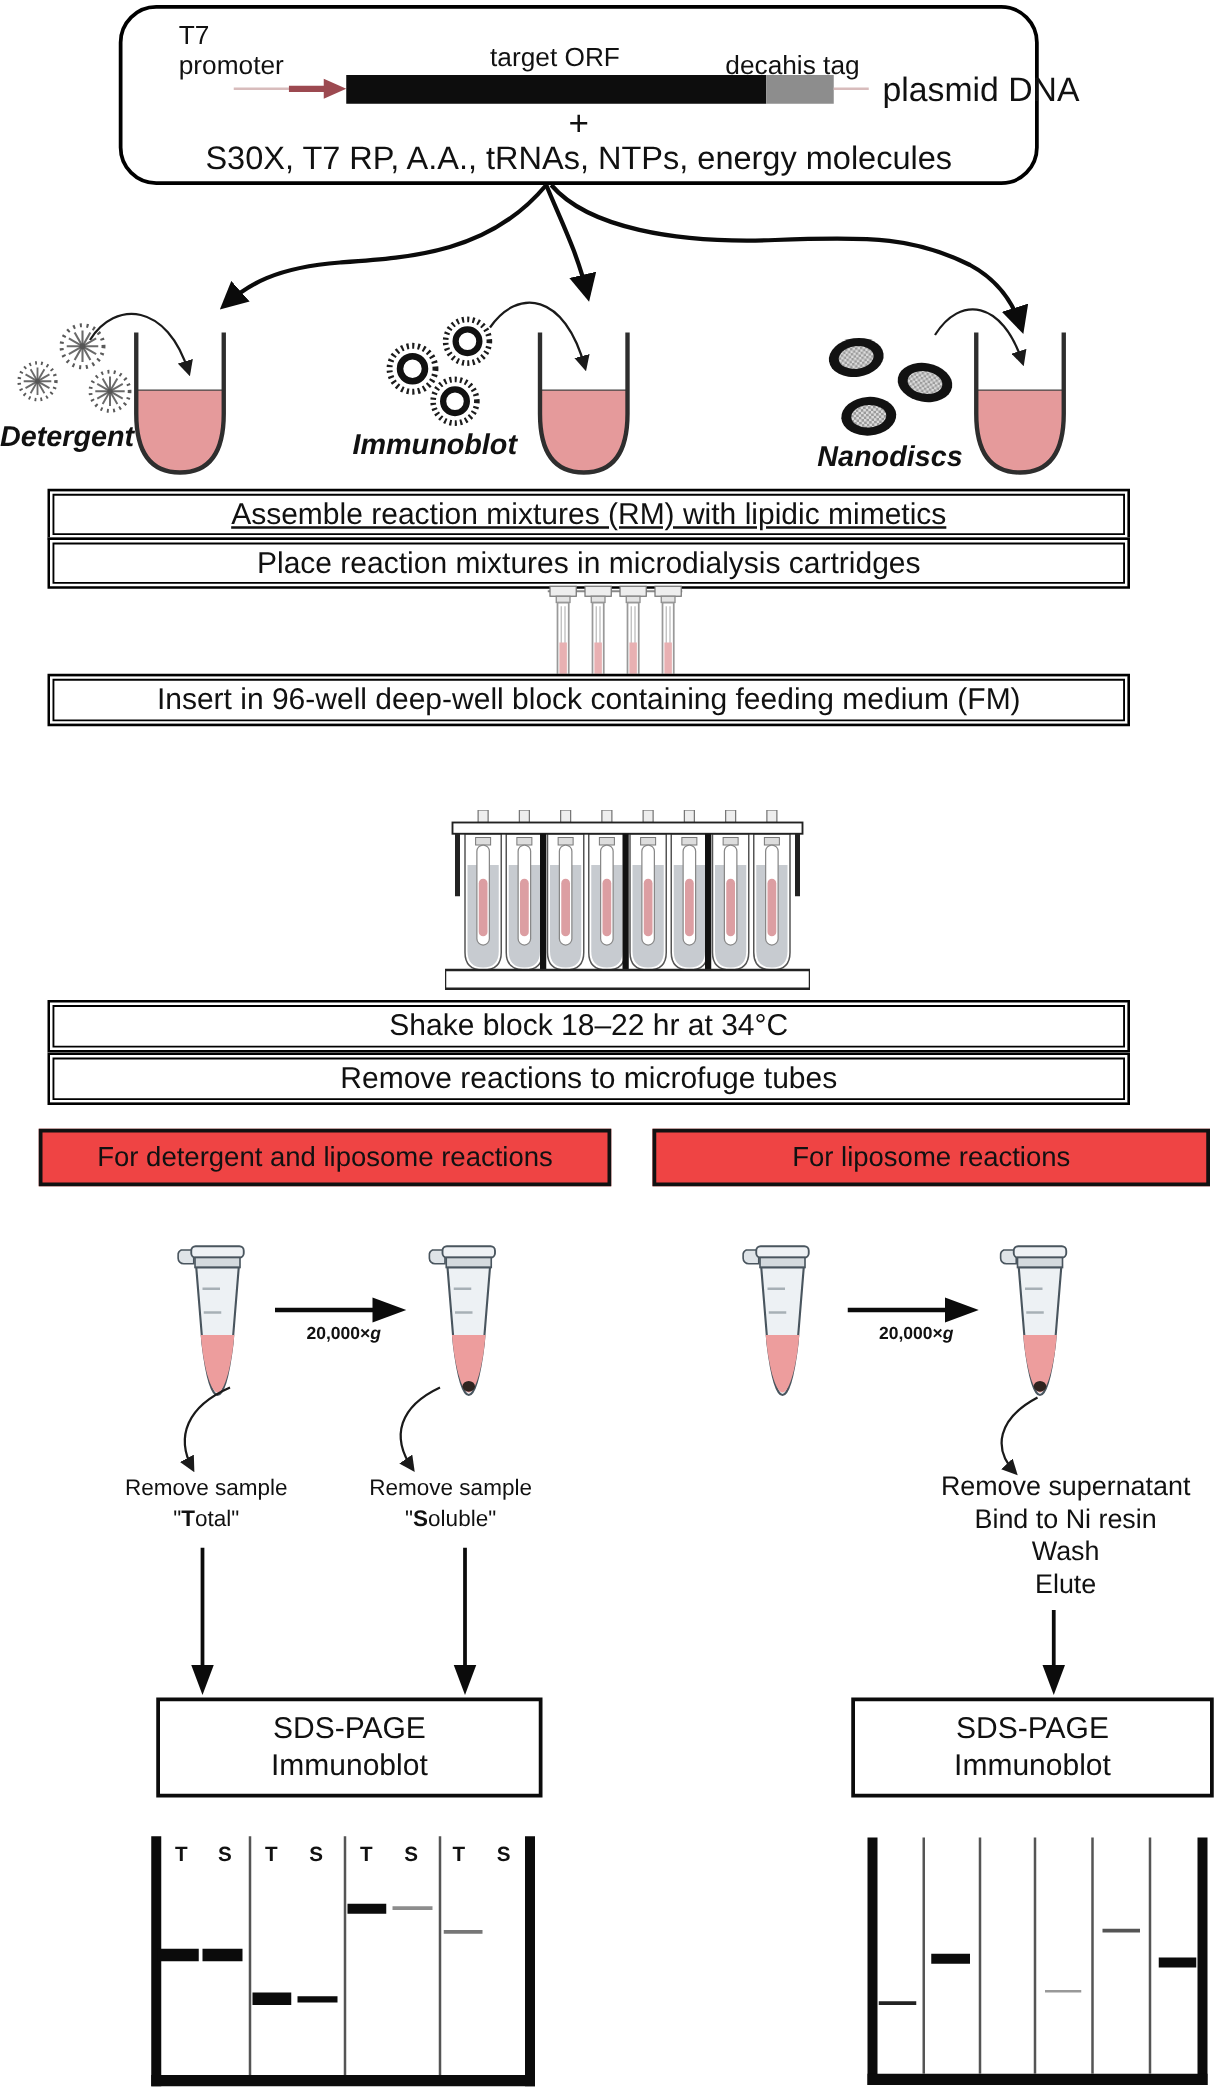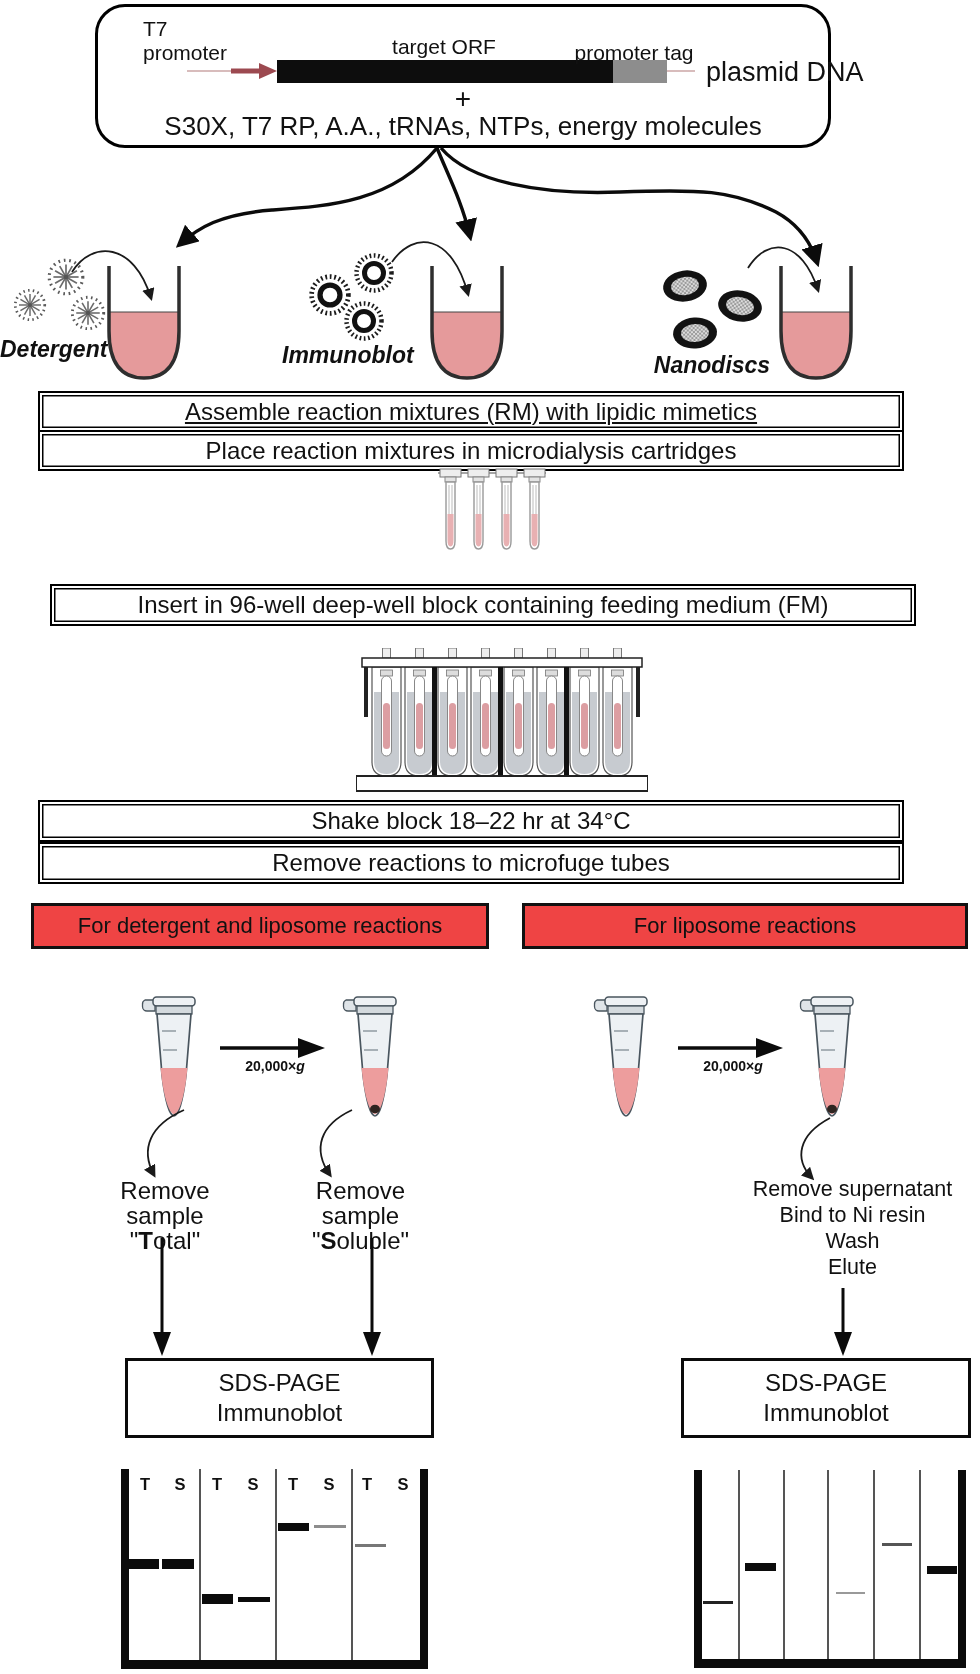--- a/index.html
+++ b/index.html
@@ -27,33 +27,33 @@
 
   
   .mimetic-label{font-size:23px;font-weight:bold;font-style:italic;}
 
   
   .step-box{left:38px;width:862px;background:#fff;border:2px solid #000;
     box-shadow:inset 0 0 0 2px #fff,inset 0 0 0 3.5px #000;
     display:flex;align-items:center;justify-content:center;font-size:24px;}
   #step-assemble{top:391px;height:37px;text-decoration:underline;}
   #step-place{top:430px;height:37px;}
-  #step-insert{top:584px;height:38px;margin-left:12px;}
+  #step-insert{top:539px;height:38px;}
   #step-shake{top:800px;height:38px;}
   #step-remove{top:842px;height:38px;}
 
   .branch-header{top:903px;height:40px;border:3px solid #111;background:#ef4444;
     display:flex;align-items:center;justify-content:center;font-size:22px;}
   #branch-header-left{left:31px;width:452px;}
   #branch-header-right{left:522px;width:440px;}
 
   .spin-label{font-size:14px;font-weight:bold;}
   .spin-label .g{font-style:italic;}
 
-  .sample-label{font-size:24px;line-height:25px;}
+  .sample-label{font-size:18px;line-height:25px;}
   .sample-label b{font-weight:bold;}
   .proc-steps{font-size:21.5px;line-height:26px;}
 
   .sds-box{top:1358px;height:74px;border:3px solid #0b0b0b;background:#fff;
     display:flex;flex-direction:column;align-items:center;justify-content:center;
     font-size:24px;line-height:30px;}
   #sds-left{left:125px;width:303px;}
   #sds-right{left:681px;width:284px;}
 
   
@@ -132,21 +132,21 @@
     </div>
     <div class="abs gene-line" style="left:89px;width:46px;"></div>
     <svg class="abs" style="left:133px;top:55px;" width="46" height="18">
       <line x1="0" y1="9" x2="30" y2="9" style="stroke:var(--red)" stroke-width="5"></line>
       <polygon points="28,1 46,9 28,17" style="fill:var(--red)"></polygon>
     </svg>
     <div class="abs orf-bar"></div>
     <div class="abs tag-bar"></div>
     <div class="abs gene-line" style="left:569px;width:28px;"></div>
     <div class="abs ctr target-orf">target ORF</div>
-    <div class="abs ctr decahis">promoter tag</div>
+    <div class="abs ctr decahis">decahis tag</div>
     <div class="abs plasmid-dna">plasmid DNA</div>
     <div class="abs ctr plus-sign">+</div>
     <div class="abs ctr mix-line">S30X, T7 RP, A.A., tRNAs, NTPs, energy molecules</div>
   </div>
 
   <svg class="abs overlay" style="left:0;top:140px;" width="980" height="270">
     <g fill="none" stroke="#0b0b0b" stroke-width="3.4">
       <path d="M437,8 C392,62 330,66 272,70 C220,74 198,88 180,104" marker-end="url(#ah-big)"></path>
       <path d="M437,8 C448,35 462,62 470,96" marker-end="url(#ah-big)"></path>
       <path d="M441,8 C470,42 540,55 620,52 C700,49 732,50 776,72 C800,85 811,103 817,122" marker-end="url(#ah-big)"></path>

